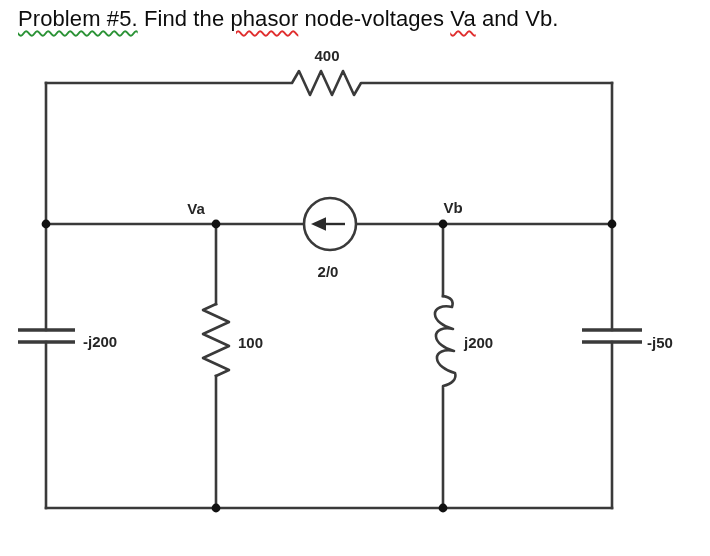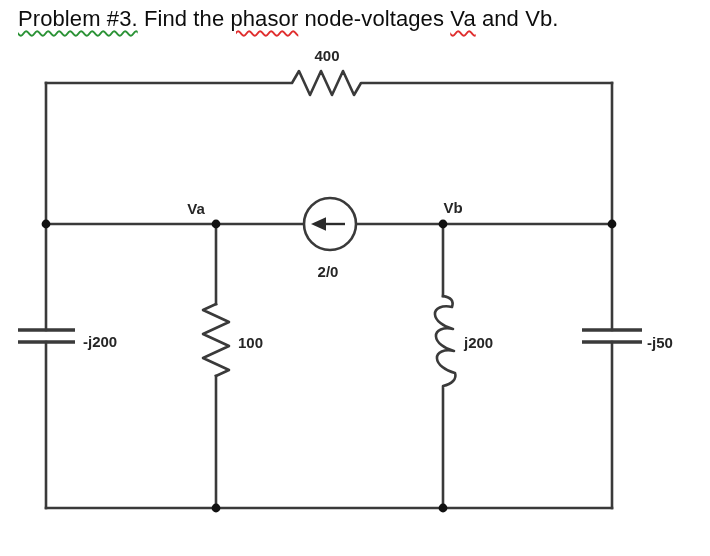--- a/index.html
+++ b/index.html
@@ -35,21 +35,21 @@
     font-weight:bold;
     font-size:15px;
     fill:#262626;
   }
 </style>
 </head>
 <body>
 
 <div class="screen">
 
-  <h1 class="title"><span class="u-green">Problem #3.</span><span> Find the </span><span class="u-red">phasor</span><span> node-voltages </span><span class="u-red">Va</span><span> and Vb.</span></h1>
+  <h1 class="title"><span class="u-green">Problem #5.</span><span> Find the </span><span class="u-red">phasor</span><span> node-voltages </span><span class="u-red">Va</span><span> and Vb.</span></h1>
 
   <svg class="circuit" width="710" height="556" viewBox="0 0 710 556">
 
     <g stroke="#3a3a3a" stroke-width="2.6" fill="none" stroke-linecap="square" stroke-linejoin="round">
 
       <path d="M46,83 H292 l7,-12 l11,24 l11,-24 l11,24 l11,-24 l11,24 l7,-12 H612"></path>
 
       <path d="M46,83 V330"></path>
       <path d="M46,342 V508"></path>
 

